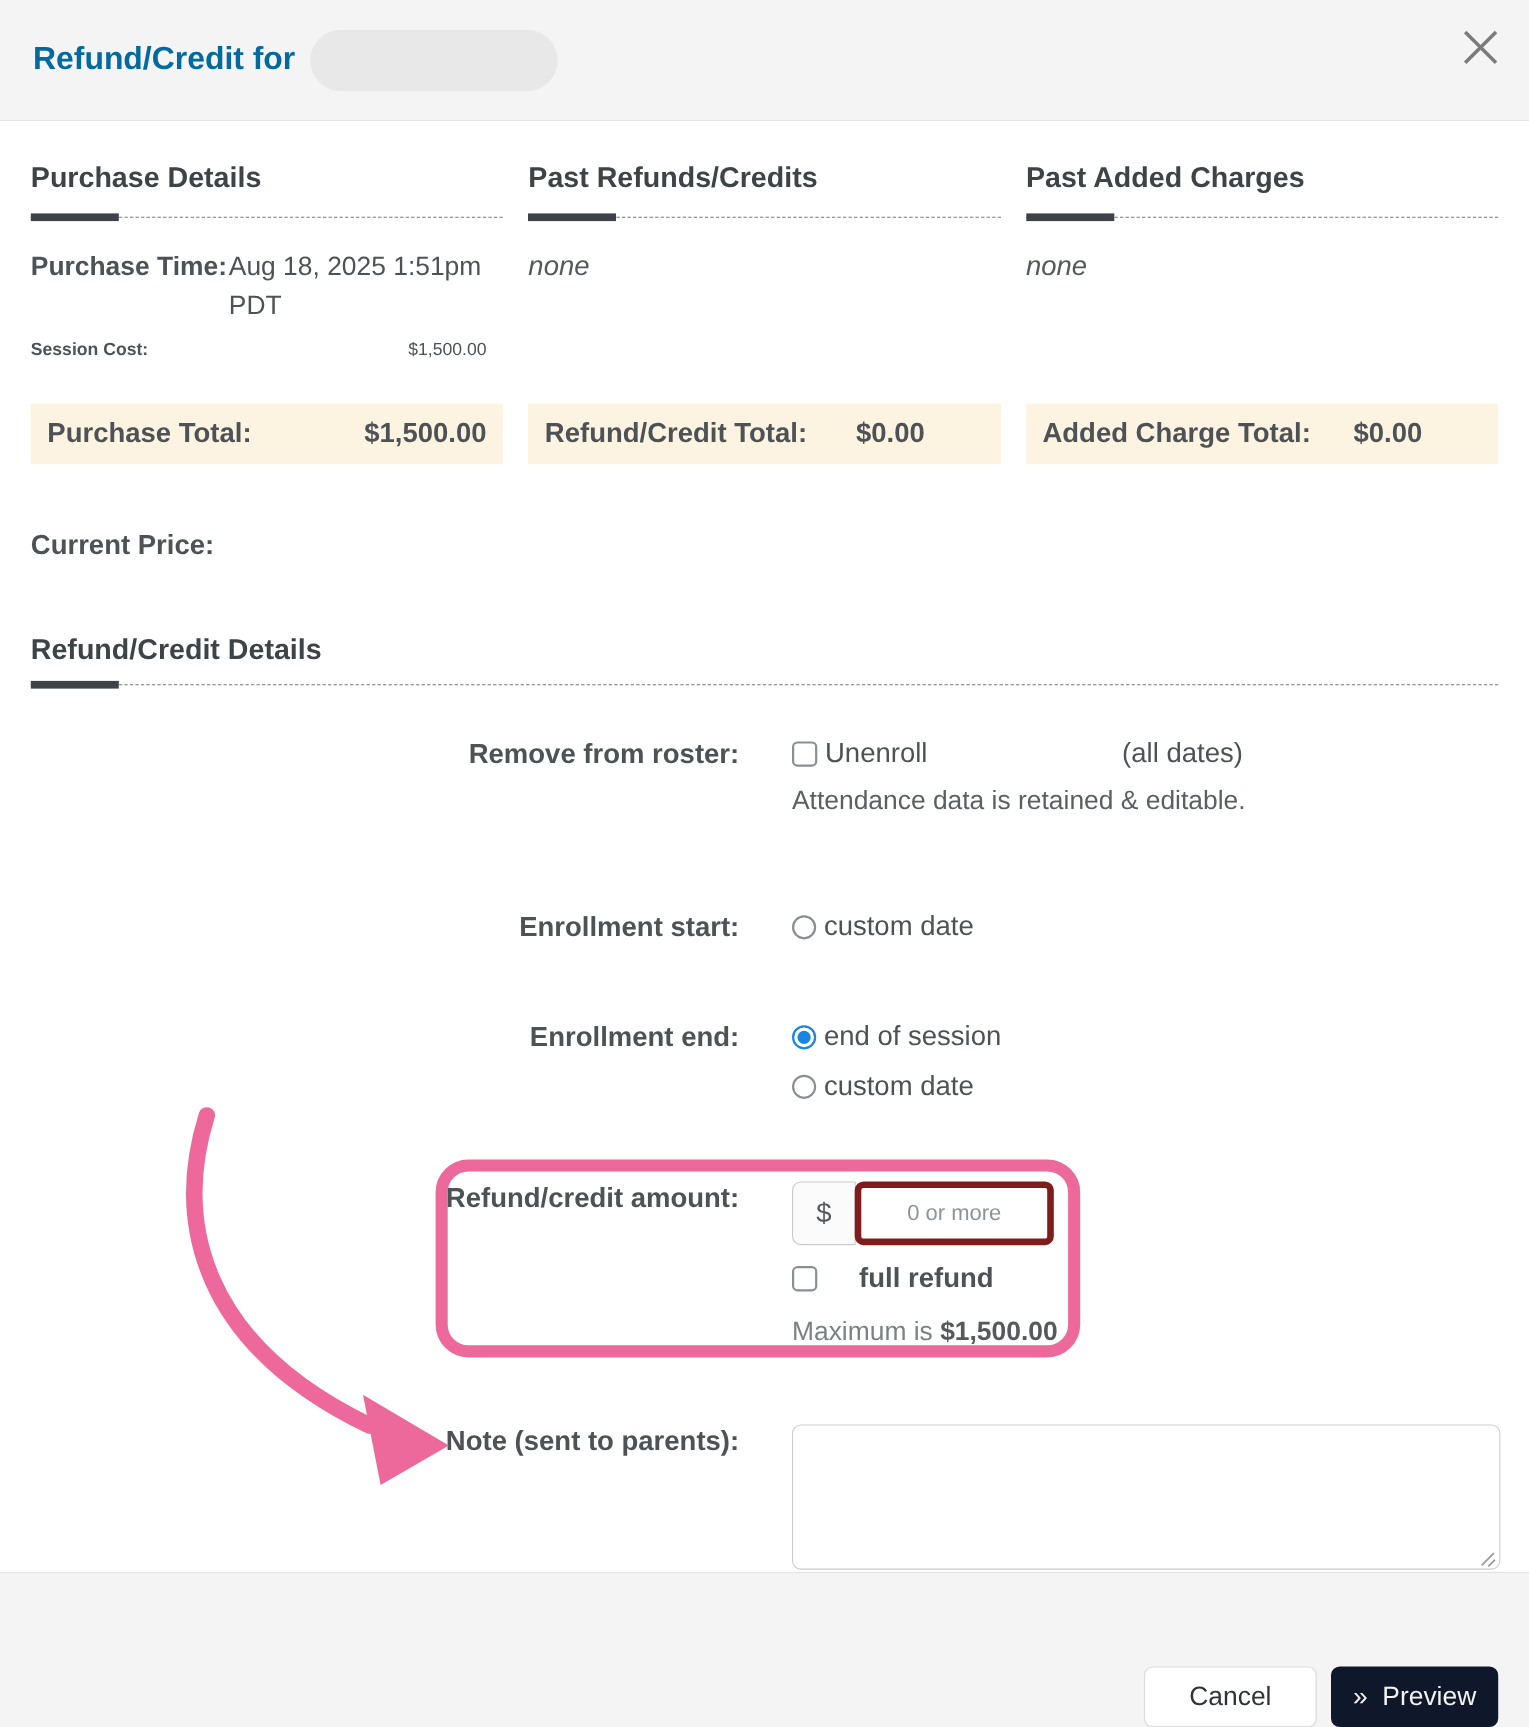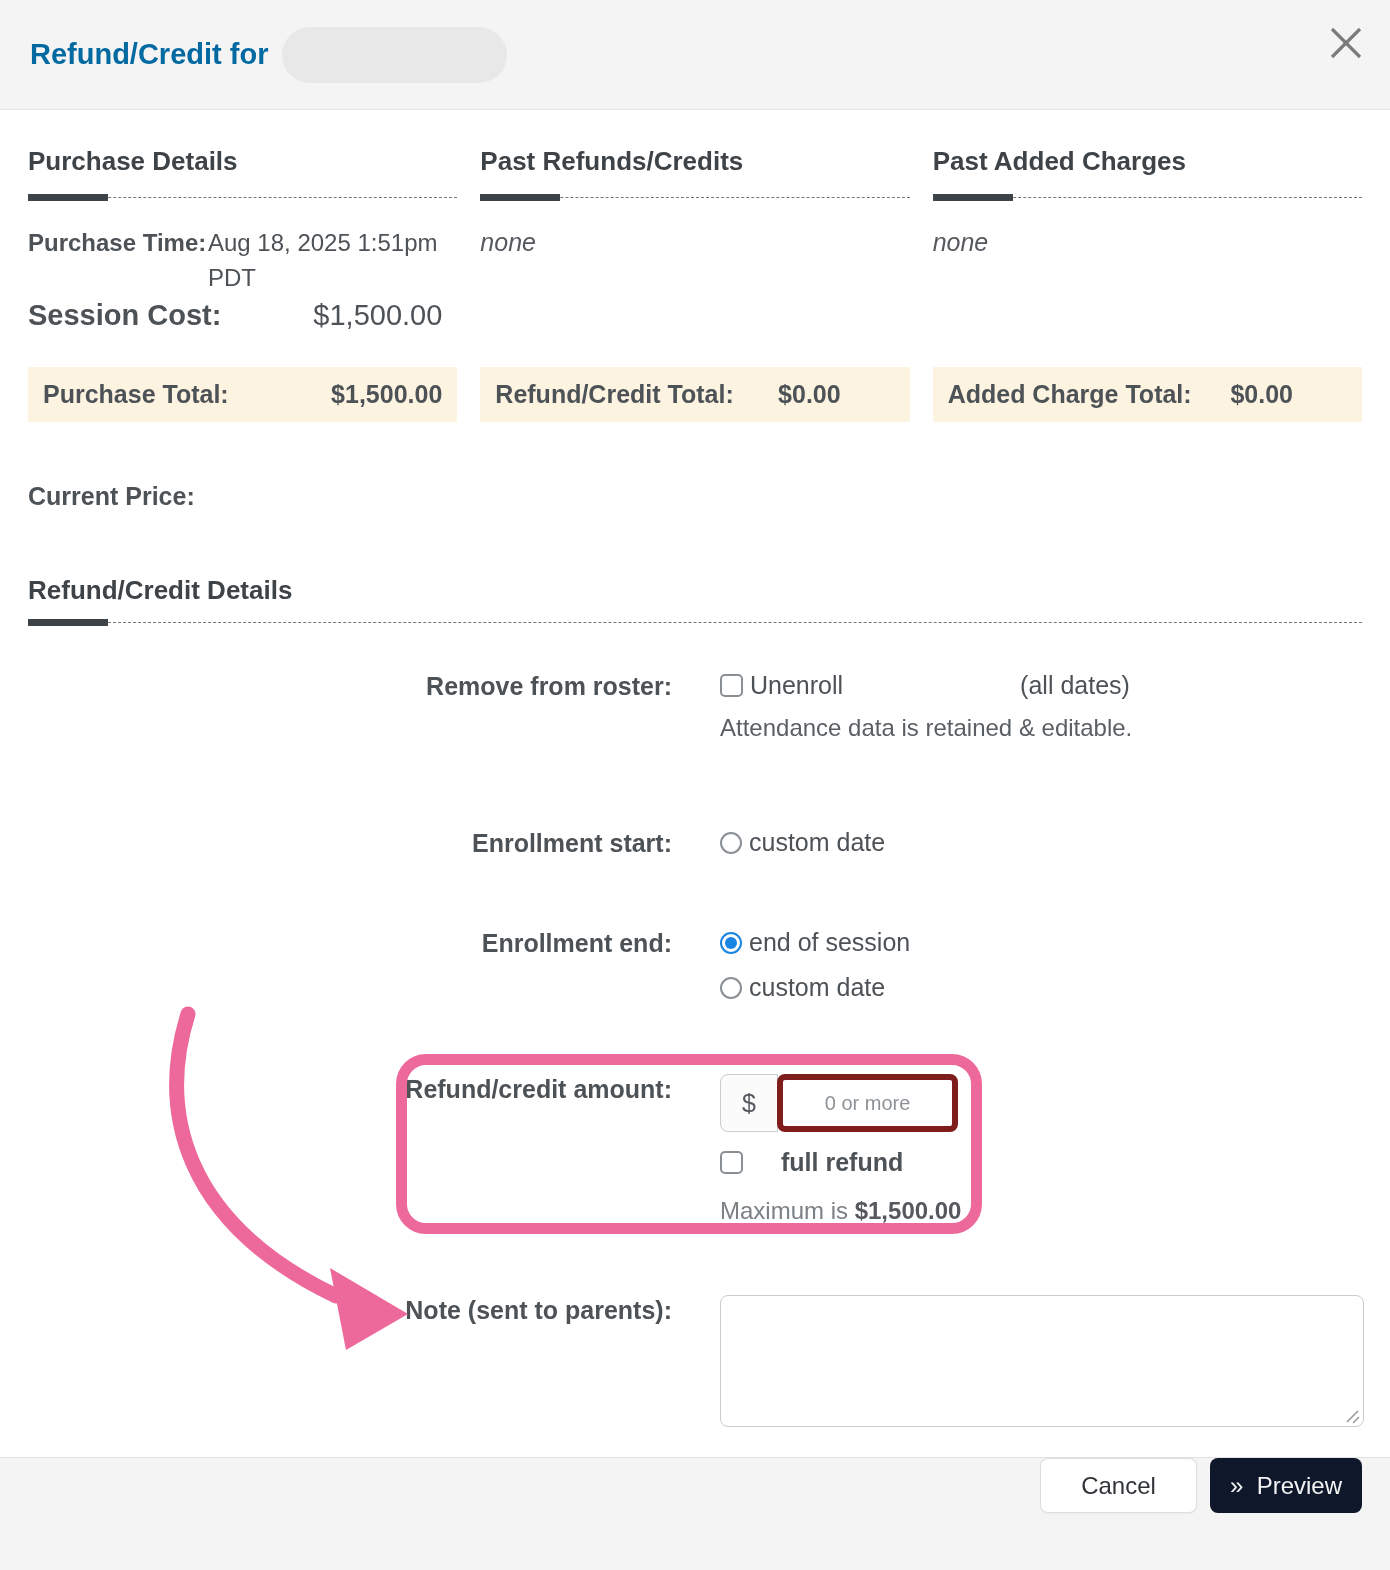--- a/index.html
+++ b/index.html
@@ -20,21 +20,21 @@
 
   .cols { display:flex; gap:23px; margin-top:36px; height:276px; }
   .col { flex:1; display:flex; flex-direction:column; }
   .col-heading { font-size:26px; font-weight:bold; color:#3e4347; margin:0 0 4px 0; }
   .rule { position:relative; border-bottom:1px dashed #777; margin-top:16px; }
   .rule::before { content:""; position:absolute; left:0; top:-3px; width:80px; height:7px; background:#3e4347; }
 
   .kv-row { display:flex; margin-top:28px; font-size:24px; line-height:1.45; }
   .kv-row .k { font-weight:bold; width:180px; flex:none; }
   .kv-row .v { flex:1; }
-  .kv-row2 { display:flex; justify-content:space-between; margin-top:3px; font-size:29px; padding-right:15px;text-align:right; }
+  .kv-row2 { display:flex; justify-content:space-between; margin-top:14px; font-size:16px; padding-right:15px;text-align:right; }
   .kv-row2 .k { font-weight:bold; }
   .none-text { font-style:italic; font-size:25px; color:#55595e; margin-top:30px; }
 
   .total-row { margin-top:auto; background:#fdf3e1; display:flex; justify-content:space-between;
     align-items:center; padding:13px 15px; font-size:25px; font-weight:bold; color:#4d5257; }
   .total-row.inset .v { padding-right:54px; }
 
   .current-price { margin-top:60px; font-size:25px; font-weight:bold; }
 
   .details-heading { margin-top:64px; font-size:26px; font-weight:bold; color:#3e4347; }
@@ -75,22 +75,22 @@
   .row-note { margin-top:70px; }
   .ta-wrap { position:relative; display:inline-block; }
   .note-textarea { width:644px; height:132px; border:1px solid #ccc; border-radius:8px;
     resize:none; font-family:"Liberation Sans", sans-serif; font-size:22px; padding:10px 12px; outline:none; }
   .resize-corner { position:absolute; right:4px; bottom:9px; }
 
   
   .annot-arrow { position:absolute; left:140px; top:990px; pointer-events:none; }
 
   
-  .modal-footer { position:absolute; left:0; bottom:0; width:100%; height:113px; background:#f4f4f4;
-    border-top:1px solid #e2e2e2; display:flex; align-items:flex-start; justify-content:flex-end;
+  .modal-footer { position:absolute; left:0; bottom:0; width:100%; height:141px; background:#f4f4f4;
+    border-top:1px solid #e2e2e2; display:flex; align-items:flex-end; justify-content:flex-end;
     gap:13px; padding-right:28px; }
   .btn { height:55px; border-radius:8px; font-size:24px; font-family:"Liberation Sans", sans-serif; cursor:pointer; }
   .btn-cancel { width:157px; background:#fff; border:1px solid #ddd; color:#2f3337; box-shadow:0 1px 2px rgba(0,0,0,0.04); }
   .btn-preview { width:152px; background:#0f172a; border:none; color:#f3f3f3; }
 </style>
 </head>
 <body>
 
 <div class="modal">
 

